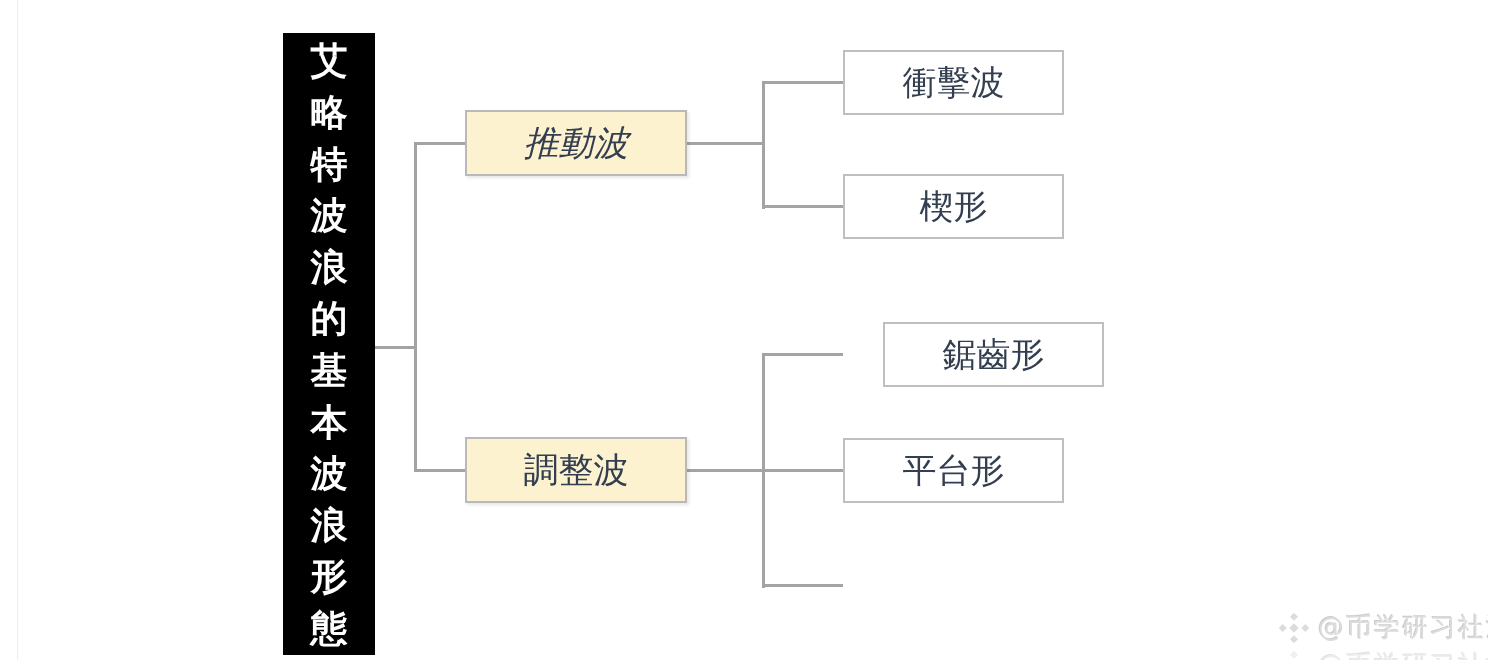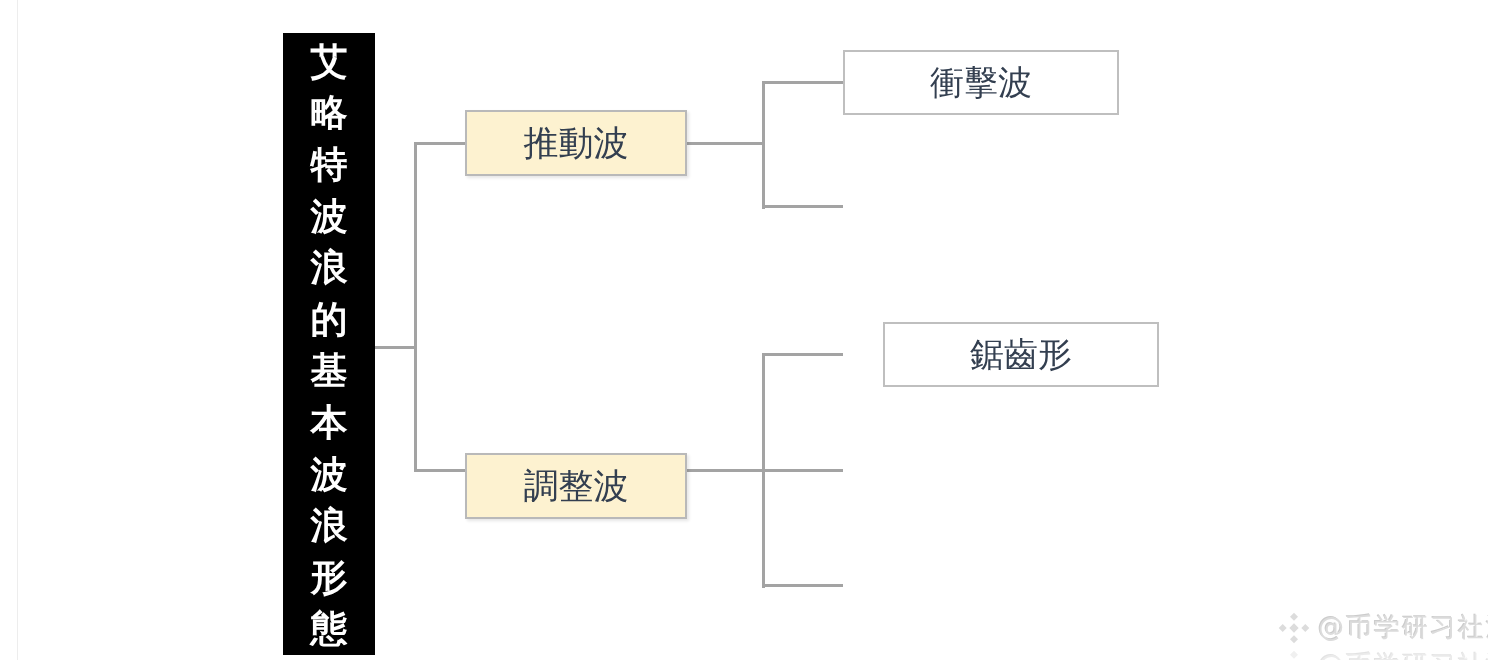--- a/index.html
+++ b/index.html
@@ -3,34 +3,34 @@
 <meta charset="utf-8">
 <style>
   html,body{margin:0;padding:0;}
   body{font-family:"DejaVu Sans","Liberation Sans",sans-serif;}
   #canvas{position:relative;width:1488px;height:660px;background:#ffffff;overflow:hidden;}
 
   .page-edge{position:absolute;left:17px;top:0;width:1px;height:660px;background:#ededed;}
 
   
   .root-box{position:absolute;left:283px;top:33px;width:92px;height:622px;
-    background:#000000;display:flex;align-items:flex-end;justify-content:center;}
+    background:#000000;display:flex;align-items:center;justify-content:center;}
   .root-label{width:42px;margin-top:2px;font-size:37px;font-weight:bold;color:#ffffff;
     line-height:51.6px;word-break:break-all;text-align:center;}
 
   
   .branch-box{position:absolute;left:465px;width:222px;height:66px;
     background:#fdf2d0;border:2px solid #b9b9b9;box-sizing:border-box;
     display:flex;align-items:center;justify-content:center;
     font-size:35px;color:#333f50;box-shadow:2px 2px 3px rgba(0,0,0,0.10);}
-  .branch-1{top:110px;}
-  .branch-2{top:437px;margin-top:16px;}
+  .branch-1{top:110px;font-style:italic;}
+  .branch-2{top:437px;}
 
   
-  .leaf-box{position:absolute;left:843px;width:276px;height:65px;
+  .leaf-box{position:absolute;left:843px;width:221px;height:65px;
     background:#ffffff;border:2px solid #bfbfbf;box-sizing:border-box;
     display:flex;align-items:center;justify-content:center;
     font-size:34px;color:#333f50;text-align:right;}
   .leaf-1{top:50px;}
   .leaf-2{top:174px;}
   .leaf-3{top:322px;margin-left:40px;}
   .leaf-4{top:438px;}
   .leaf-5{top:553px;}
   .leaf-alt{color:#111111;}
 
@@ -86,22 +86,28 @@
   <div class="branch-box branch-1">
     <span>推動波</span>
   </div>
   <div class="branch-box branch-2">
     <span>調整波</span>
   </div>
 
   <div class="leaf-box leaf-1">
     <span>衝擊波</span>
   </div>
+  <div class="leaf-box leaf-2">
+    <span>楔形</span>
+  </div>
   <div class="leaf-box leaf-3">
     <span>鋸齒形</span>
+  </div>
+  <div class="leaf-box leaf-4">
+    <span>平台形</span>
   </div>
 
   <div class="watermark">
     <span>
       <svg viewBox="0 0 24 24" width="32" height="32" fill="#dcdcdc">
         <path d="M12 0.5 L15 3.5 L12 6.5 L9 3.5 Z"></path>
         <path d="M3.5 9 L6.5 12 L3.5 15 L0.5 12 Z"></path>
         <path d="M20.5 9 L23.5 12 L20.5 15 L17.5 12 Z"></path>
         <path d="M12 8.5 L15.5 12 L12 15.5 L8.5 12 Z"></path>
         <path d="M12 17.5 L15 20.5 L12 23.5 L9 20.5 Z"></path>

